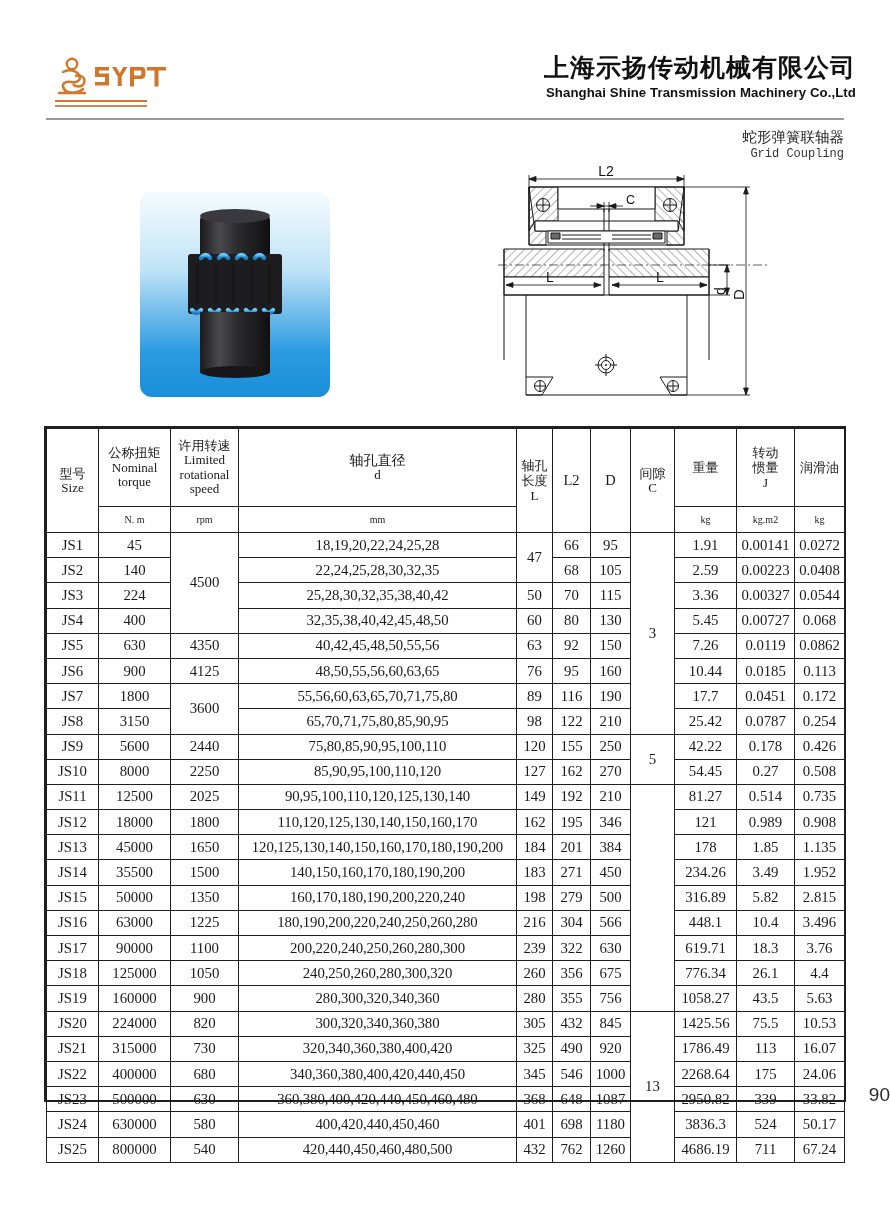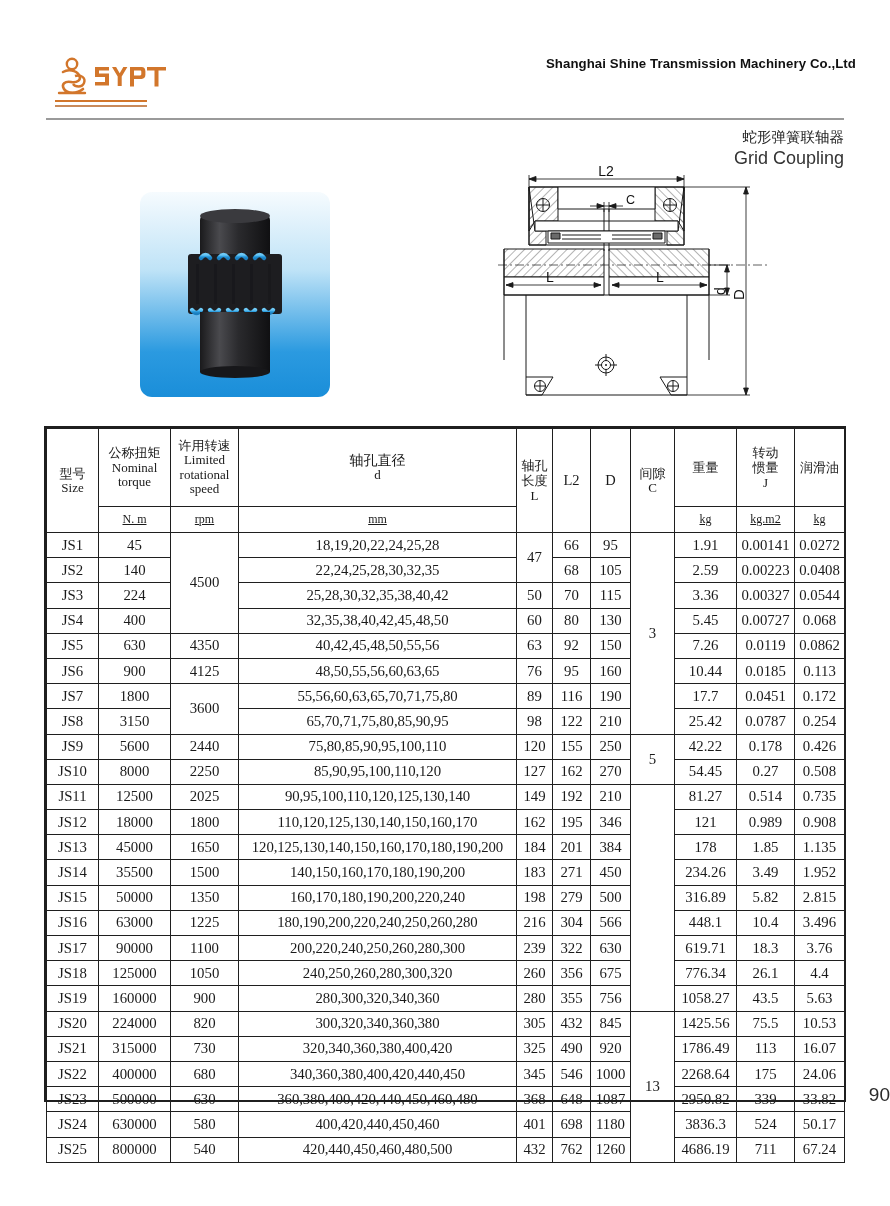--- a/index.html
+++ b/index.html
@@ -68,22 +68,22 @@
     right: 46px; top: 128px;
     text-align: right;
     line-height: 1.28;
   }
   .prod-title .cn {
     font-family: "DejaVu Sans", sans-serif;
     font-size: 14.5px;
     color: #222;
   }
   .prod-title .en {
-    font-family: Liberation Sans, sans-serif;
-    font-size: 18px;
+    font-family: Liberation Mono, monospace;
+    font-size: 12px;
     color: #333;
   }
 
   
   .photo {
     position: absolute;
     left: 140px; top: 192px;
     width: 190px; height: 205px;
     border-radius: 12px;
     background: linear-gradient(180deg, #f6fbfe 0%, #bfe3f7 38%, #2b9ae0 78%, #1a8ed9 100%);
@@ -121,21 +121,21 @@
     font-family: "DejaVu Sans", sans-serif;
     font-size: 13px;
     line-height: 1.18;
   }
   .hdr-en {
     font-family: "Liberation Serif", serif;
     font-size: 13px;
     line-height: 1.12;
   }
   .h-main { height: 78px; }
-  .h-unit { height: 26px; font-size: 12px; text-decoration: underline; }
+  .h-unit { height: 26px; font-size: 10px; }
   tr.data td { height: 25.2px; font-size: 14.8px; }
   td.bore { font-size: 14.6px; letter-spacing: -0.1px; margin-top: 28px; }
   td.size-c { font-size: 14.8px; }
   .outer-frame {
     position: absolute;
     left: 44px; top: 426px;
     width: 802px; height: 676px;
     border: 2px solid #1f1f1f;
     pointer-events: none;
   }
@@ -169,20 +169,21 @@
         <path d="M75 11 h11.6 c2.4 0 3.8 1.5 3.8 4.2 v3.6 c0 2.6 -1.4 4.1 -3.8 4.1 h-7.6 v7.7 h-4.0 z
                  M79 14.5 v4.9 h6.1 c0.8 0 1.2 -0.4 1.2 -1.3 v-2.3 c0 -0.9 -0.4 -1.3 -1.2 -1.3 z"></path>
         <path d="M92 11 h19 v3.5 h-7.5 v16.0 h-4.0 v-16.0 h-7.5 z"></path>
       </g>
     </svg>
     <div class="logo-rule1"></div>
     <div class="logo-rule2"></div>
   </div>
 
   <div class="company">
+    <div class="company-cn">上海示扬传动机械有限公司</div>
     <div class="company-en">Shanghai Shine Transmission Machinery Co.,Ltd</div>
   </div>
 
   <div class="head-rule"></div>
 </div>
 
 <div class="prod-title">
   <div class="cn">蛇形弹簧联轴器</div>
   <div class="en">Grid Coupling</div>
 </div>

